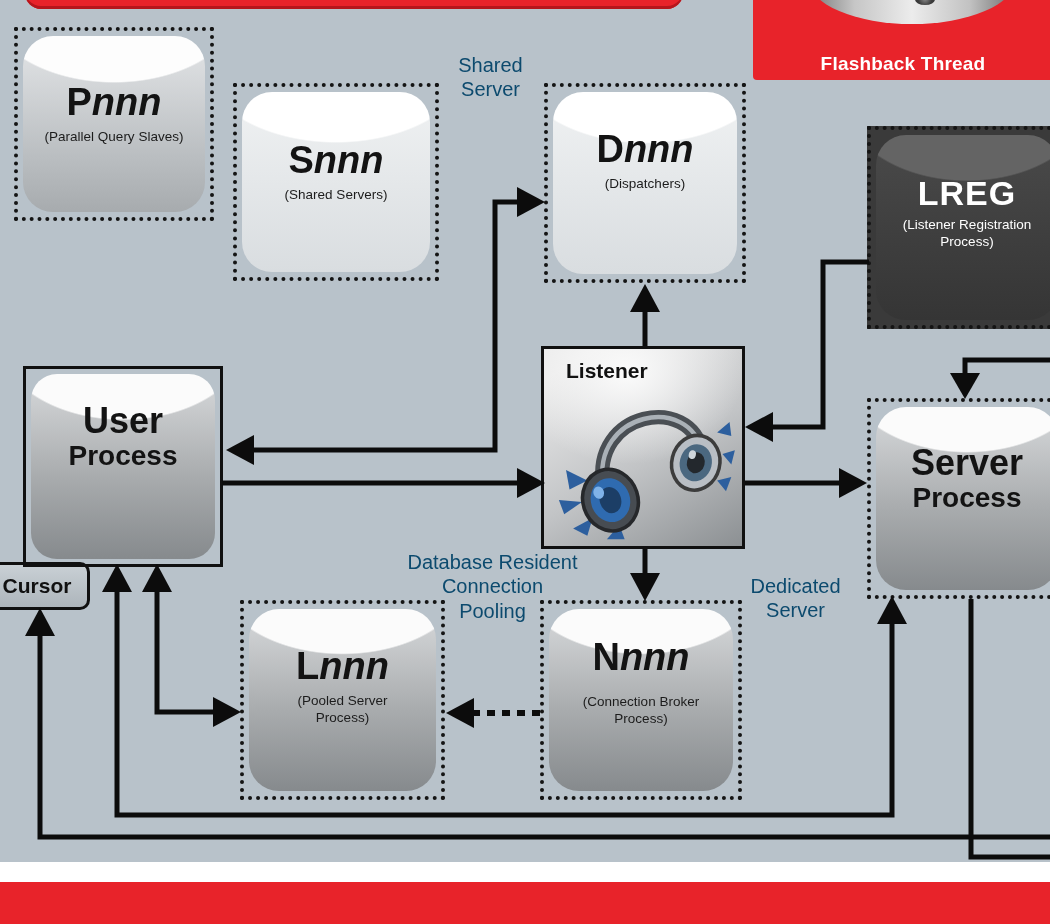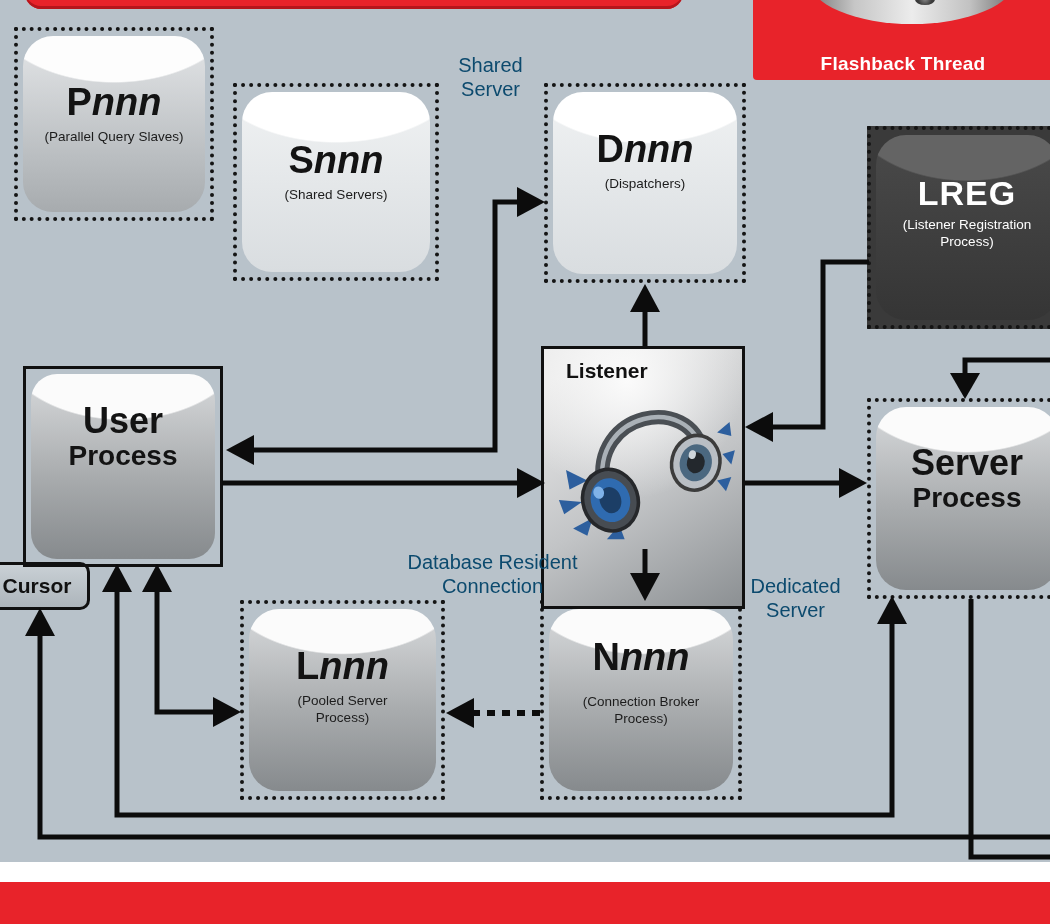--- a/index.html
+++ b/index.html
@@ -24,21 +24,21 @@
   .t2b{font-size:28px;font-weight:bold;color:#131313;line-height:1.15;}
 
   
   .lregbox{background:#3a3a3a;}
   .lregbox .boxbody{background:radial-gradient(125% 82% at 50% -20%,#646464 54%,rgba(0,0,0,0) 55%),
                     linear-gradient(180deg,#4a4a4a 0%,#353535 100%);}
   .lregbox .btitle,.lregbox .bsub{color:#ffffff;}
   .lregbox .btitle{font-size:34px;letter-spacing:1px;}
 
   
-  .listener{position:absolute;left:541px;top:346px;width:204px;height:263px;border:3px solid #101010;
+  .listener{position:absolute;left:541px;top:346px;width:204px;height:203px;border:3px solid #101010;
             background:radial-gradient(95% 75% at 42% 12%,#fbfbfb 0%,rgba(251,251,251,0) 62%),
             linear-gradient(150deg,#e9e9e9 10%,#c2c4c6 55%,#8c9093 100%);}
   .listener .ltitle{position:absolute;left:22px;top:10px;font-size:21px;font-weight:bold;color:#111;}
 
   
   .cursor{position:absolute;left:-16px;top:562px;width:106px;height:48px;border:3px solid #101010;
           border-radius:10px;background:linear-gradient(180deg,#c9d0d5 0%,#adb5bb 100%);
           display:flex;align-items:center;justify-content:center;}
   .cursor span{font-size:21px;font-weight:bold;color:#111;}
 
@@ -173,20 +173,21 @@
     </div>
   </div>
 
   <div class="ann z30" style="left:428px;top:53px;width:125px;">
     <div>Shared</div>
     <div>Server</div>
   </div>
   <div class="ann z30" style="left:375px;top:550px;width:235px;">
     <div>Database Resident</div>
     <div>Connection</div>
+    <div>Pooling</div>
   </div>
   <div class="ann z30" style="left:738px;top:574px;width:115px;">
     <div>Dedicated</div>
     <div>Server</div>
   </div>
 
   <div class="band-white"></div>
   <div class="band-red"></div>
 
   <svg class="wires" width="1050" height="924" viewBox="0 0 1050 924">

